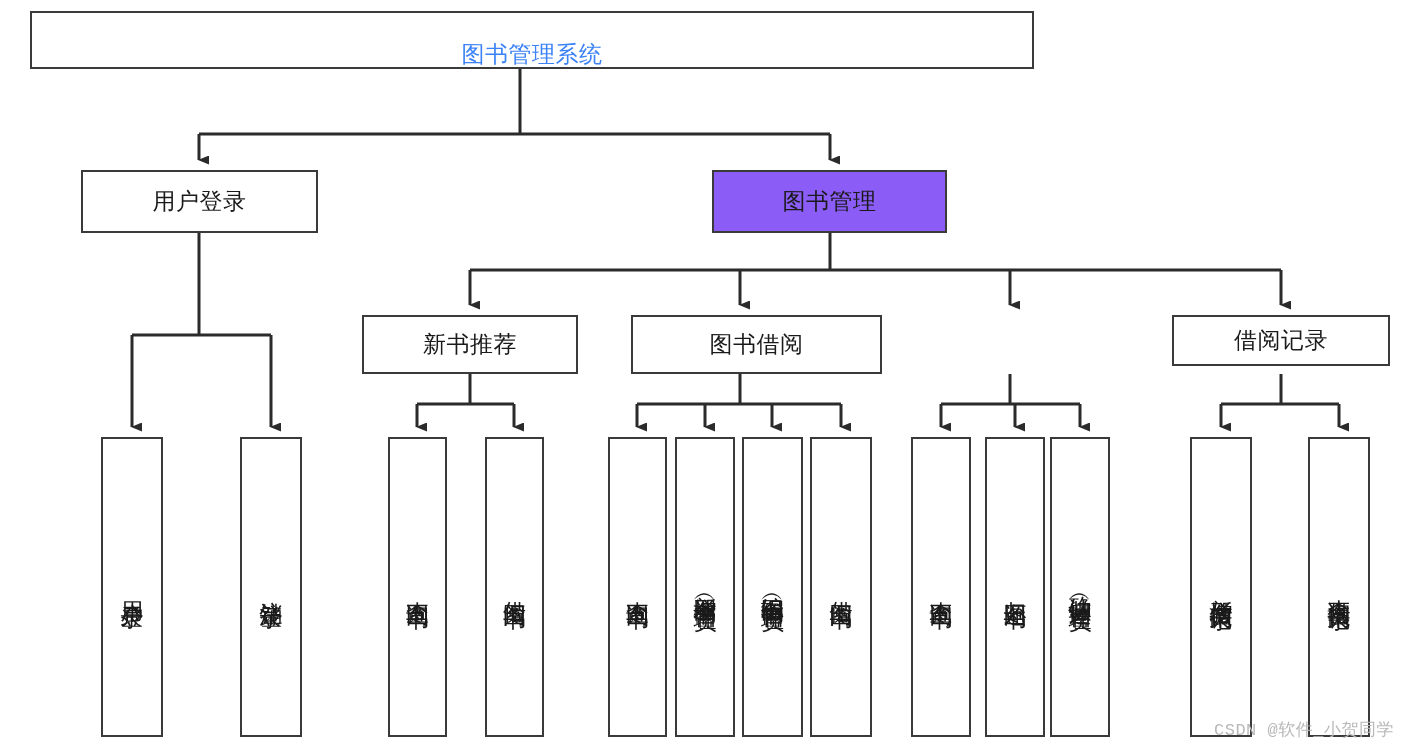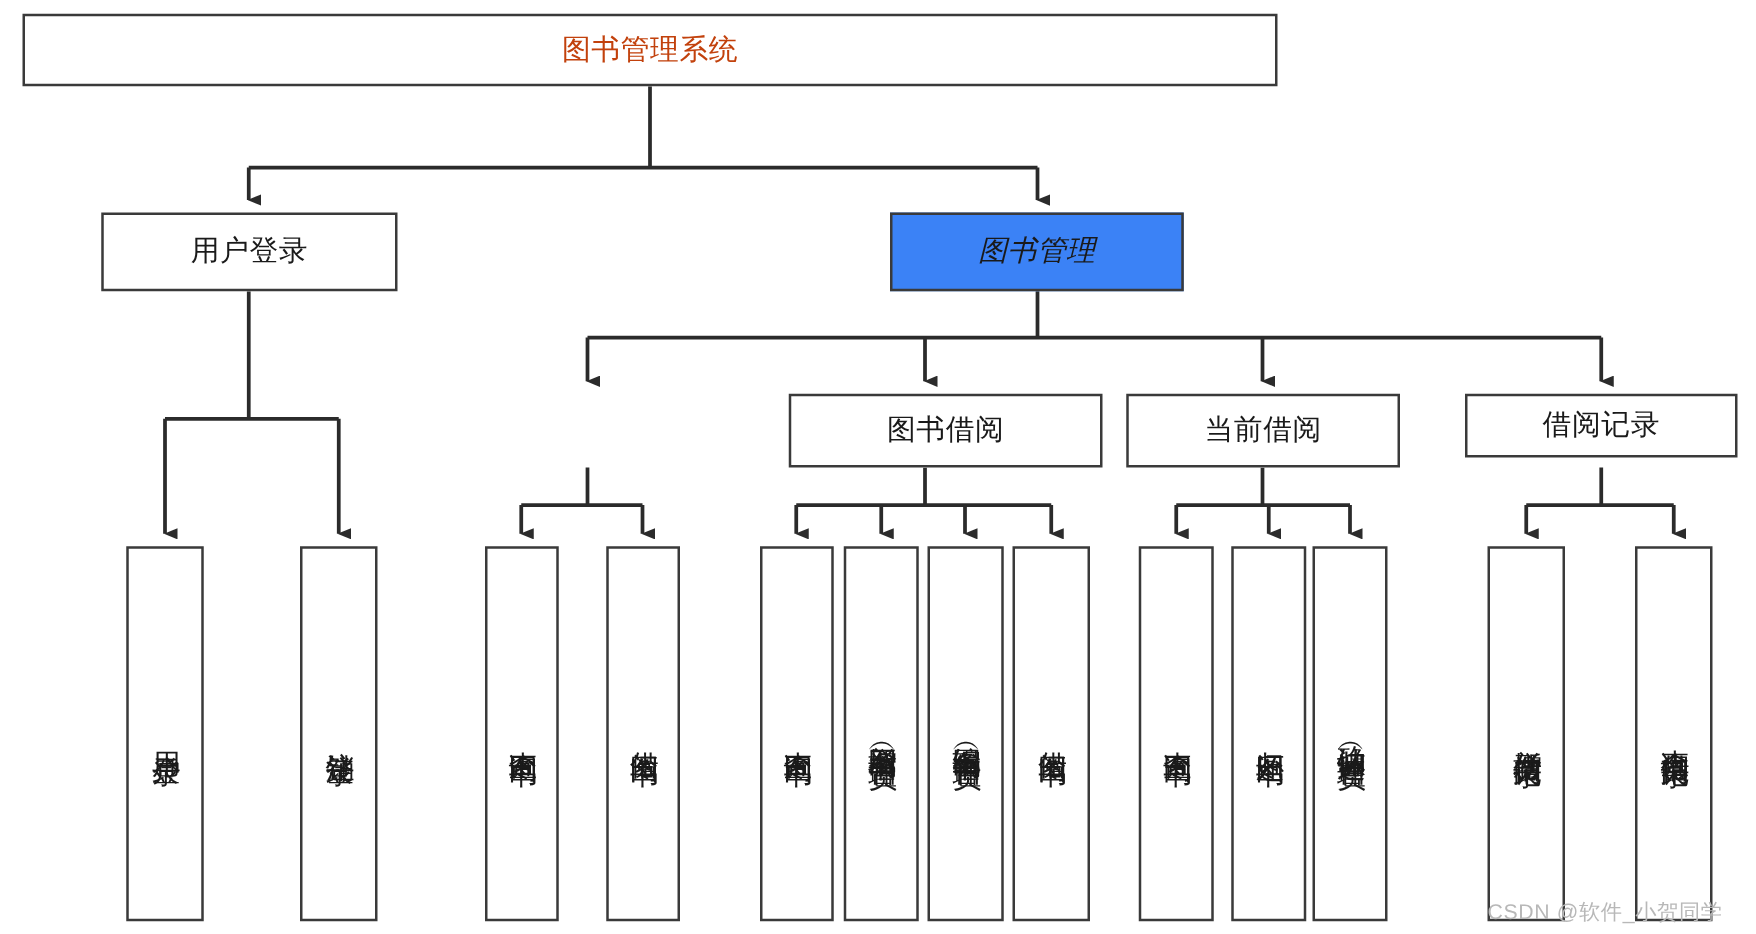--- a/index.html
+++ b/index.html
@@ -59,21 +59,22 @@
     letter-spacing: 2px;
     line-height: 1;
     max-height: 280px;
   }
   .watermark {
     position: absolute;
     color: #b8b8b8;
     font-size: 17px;
     white-space: nowrap;
     letter-spacing: 0.5px;
-    font-family: Liberation Sans, sans-serif;
+    font-family: Liberation Mono, monospace;
+    padding-left: 24px;
   }
 </style>
 </head>
 <body>
 
 <div id="diagram-root" style="background: rgb(255, 255, 255);">
 
   <svg class="edges" viewBox="0 0 1405 747" xmlns="http://www.w3.org/2000/svg">
     <defs>
       <marker id="arrowhead" markerWidth="9" markerHeight="11" refX="4.5" refY="10" orient="auto" markerUnits="userSpaceOnUse">
@@ -117,36 +118,36 @@
       <path d="M1015,404 L1015,427" marker-end="url(#arrowhead)"></path>
       <path d="M1080,404 L1080,427" marker-end="url(#arrowhead)"></path>
 
       <path d="M1281,374 L1281,404"></path>
       <path d="M1221,404 L1339,404"></path>
       <path d="M1221,404 L1221,427" marker-end="url(#arrowhead)"></path>
       <path d="M1339,404 L1339,427" marker-end="url(#arrowhead)"></path>
     </g>
   </svg>
 
-  <div class="node horiz" style="left: 18px; top: 11px; width: 1004px; height: 58px; border-color: rgb(58, 58, 58); background: rgb(255, 255, 255); color: #c2410c;">
+  <div class="node horiz" style="left: 30px; top: 11px; width: 1004px; height: 58px; border-color: rgb(58, 58, 58); background: rgb(255, 255, 255); color: #3b82f6; align-items: flex-end;">
     <span class="node-label">图书管理系统</span>
   </div>
 
   <div class="node horiz" style="left: 81px; top: 170px; width: 237px; height: 63px; border-color: rgb(58, 58, 58); background: rgb(255, 255, 255); color: rgb(26, 26, 26);">
     <span class="node-label">用户登录</span>
   </div>
-  <div class="node horiz" style="left: 712px; top: 170px; width: 235px; height: 63px; border-color: rgb(58, 58, 58); background: #3b82f6; color: rgb(26, 26, 26); font-style: italic;">
+  <div class="node horiz" style="left: 712px; top: 170px; width: 235px; height: 63px; border-color: rgb(58, 58, 58); background: #8b5cf6; color: rgb(26, 26, 26);">
     <span class="node-label">图书管理</span>
   </div>
 
+  <div class="node horiz" style="left: 362px; top: 315px; width: 216px; height: 59px; border-color: rgb(58, 58, 58); background: rgb(255, 255, 255); color: rgb(26, 26, 26);">
+    <span class="node-label">新书推荐</span>
+  </div>
   <div class="node horiz" style="left: 631px; top: 315px; width: 251px; height: 59px; border-color: rgb(58, 58, 58); background: rgb(255, 255, 255); color: rgb(26, 26, 26);">
     <span class="node-label">图书借阅</span>
-  </div>
-  <div class="node horiz" style="left: 901px; top: 315px; width: 219px; height: 59px; border-color: rgb(58, 58, 58); background: rgb(255, 255, 255); color: rgb(26, 26, 26);">
-    <span class="node-label">当前借阅</span>
   </div>
   <div class="node horiz" style="left: 1172px; top: 315px; width: 218px; height: 51px; border-color: rgb(58, 58, 58); background: rgb(255, 255, 255); color: rgb(26, 26, 26);">
     <span class="node-label">借阅记录</span>
   </div>
 
   <div class="node vert" style="left: 101px; top: 437px; width: 62px; height: 300px; border-color: rgb(58, 58, 58); background: rgb(255, 255, 255); color: rgb(26, 26, 26);">
     <span class="node-label">用户登录</span>
   </div>
   <div class="node vert" style="left: 240px; top: 437px; width: 62px; height: 300px; border-color: rgb(58, 58, 58); background: rgb(255, 255, 255); color: rgb(26, 26, 26);">
     <span class="node-label">注销登录</span>

